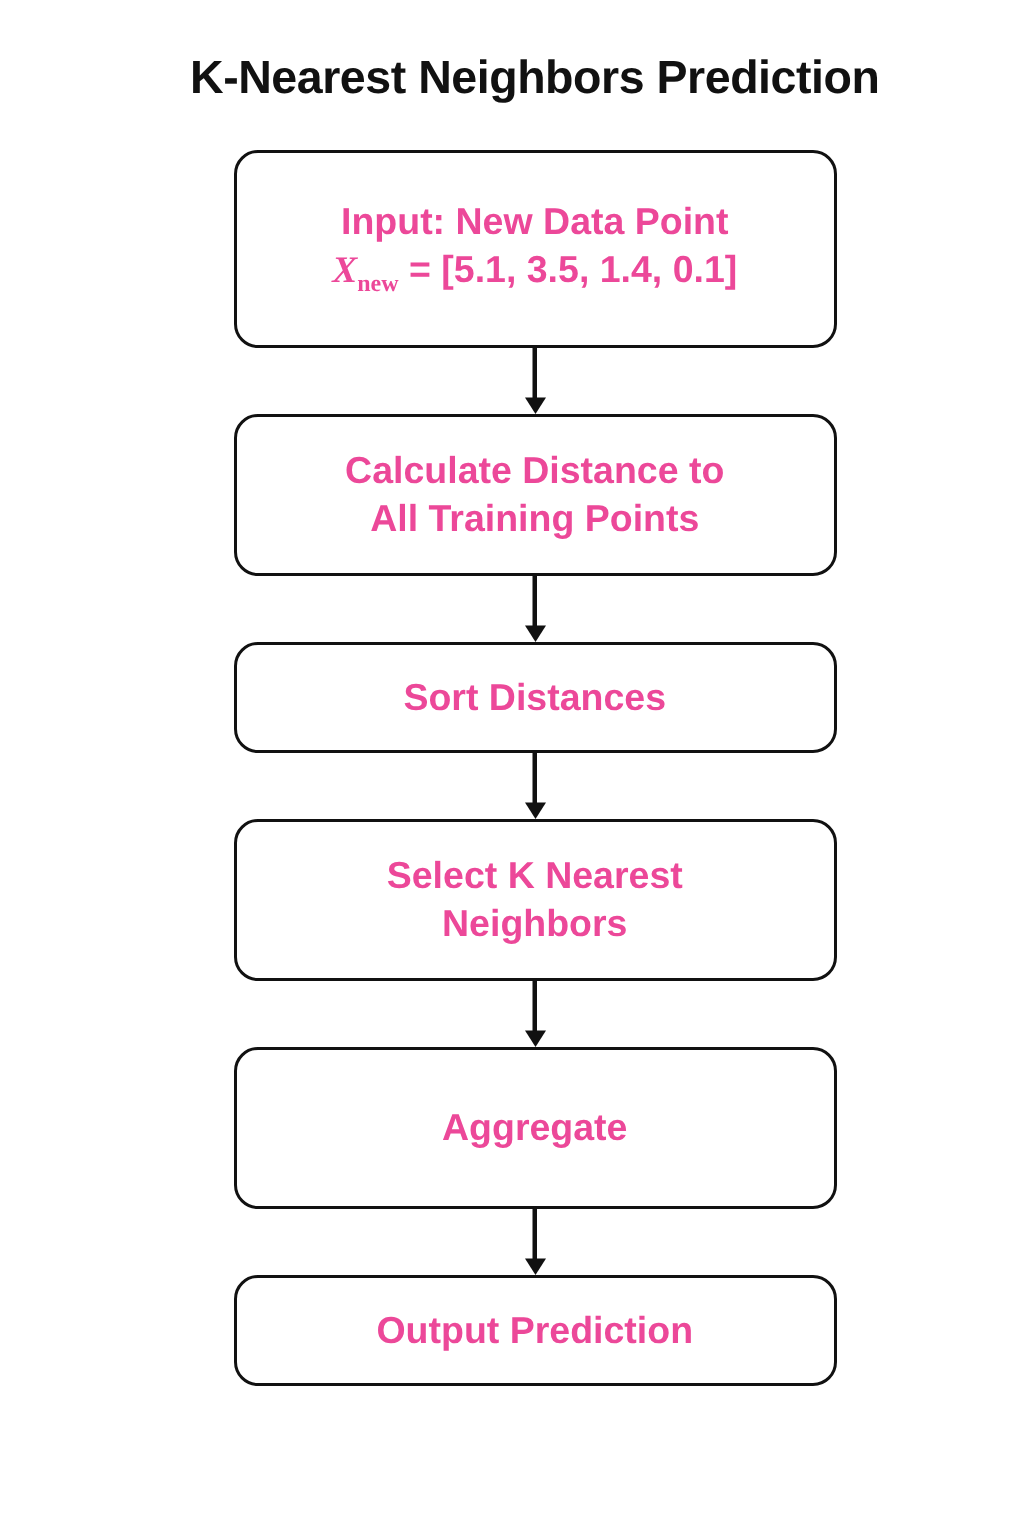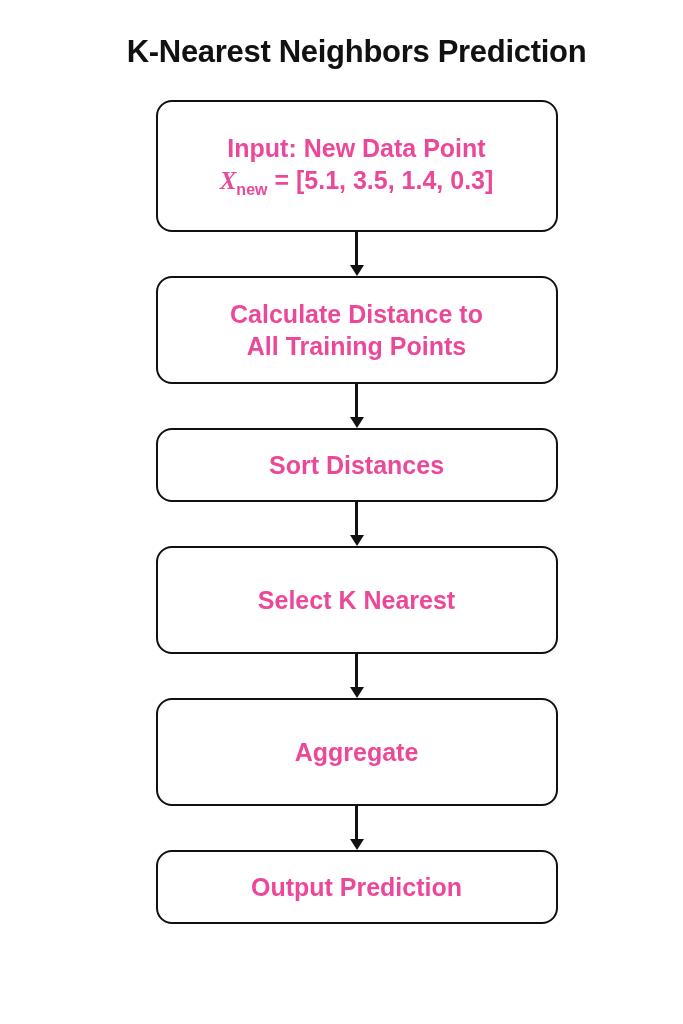--- a/index.html
+++ b/index.html
@@ -71,21 +71,21 @@
     height: 108px;
   }
   .var-italic {
     font-family: "Liberation Serif", serif;
     font-style: italic;
     font-weight: bold;
   }
   .sub {
     font-size: 16px;
     vertical-align: sub;
-    font-family: Liberation Sans, sans-serif;
+    font-family: Liberation Serif, serif;
     font-style: normal;
     font-weight: bold;
   }
   .connector {
     width: 2.5px;
     height: 44px;
     position: relative;
     display: flex;
     justify-content: center;
   }
@@ -110,21 +110,21 @@
 <body>
 
 <div class="page">
 
   <div class="diagram-title">K-Nearest Neighbors Prediction</div>
 
   <div class="flow">
 
     <div class="node tall">
       <div class="node-line">Input: New Data Point</div>
-      <div class="node-line"><span class="var-italic">X</span><span class="sub">new</span><span> = [5.1, 3.5, 1.4, 0.3]</span></div>
+      <div class="node-line"><span class="var-italic">X</span><span class="sub">new</span><span> = [5.1, 3.5, 1.4, 0.1]</span></div>
     </div>
 
     <div class="connector">
       <div class="line"></div>
         <div class="head"></div>
     </div>
 
     <div class="node medium">
       <div class="node-line">Calculate Distance to</div>
       <div class="node-line">All Training Points</div>
@@ -139,20 +139,21 @@
       <div class="node-line">Sort Distances</div>
     </div>
 
     <div class="connector">
       <div class="line"></div>
         <div class="head"></div>
     </div>
 
     <div class="node medium">
       <div class="node-line">Select K Nearest</div>
+      <div class="node-line">Neighbors</div>
     </div>
 
     <div class="connector">
       <div class="line"></div>
         <div class="head"></div>
     </div>
 
     <div class="node medium">
       <div class="node-line">Aggregate</div>
     </div>

